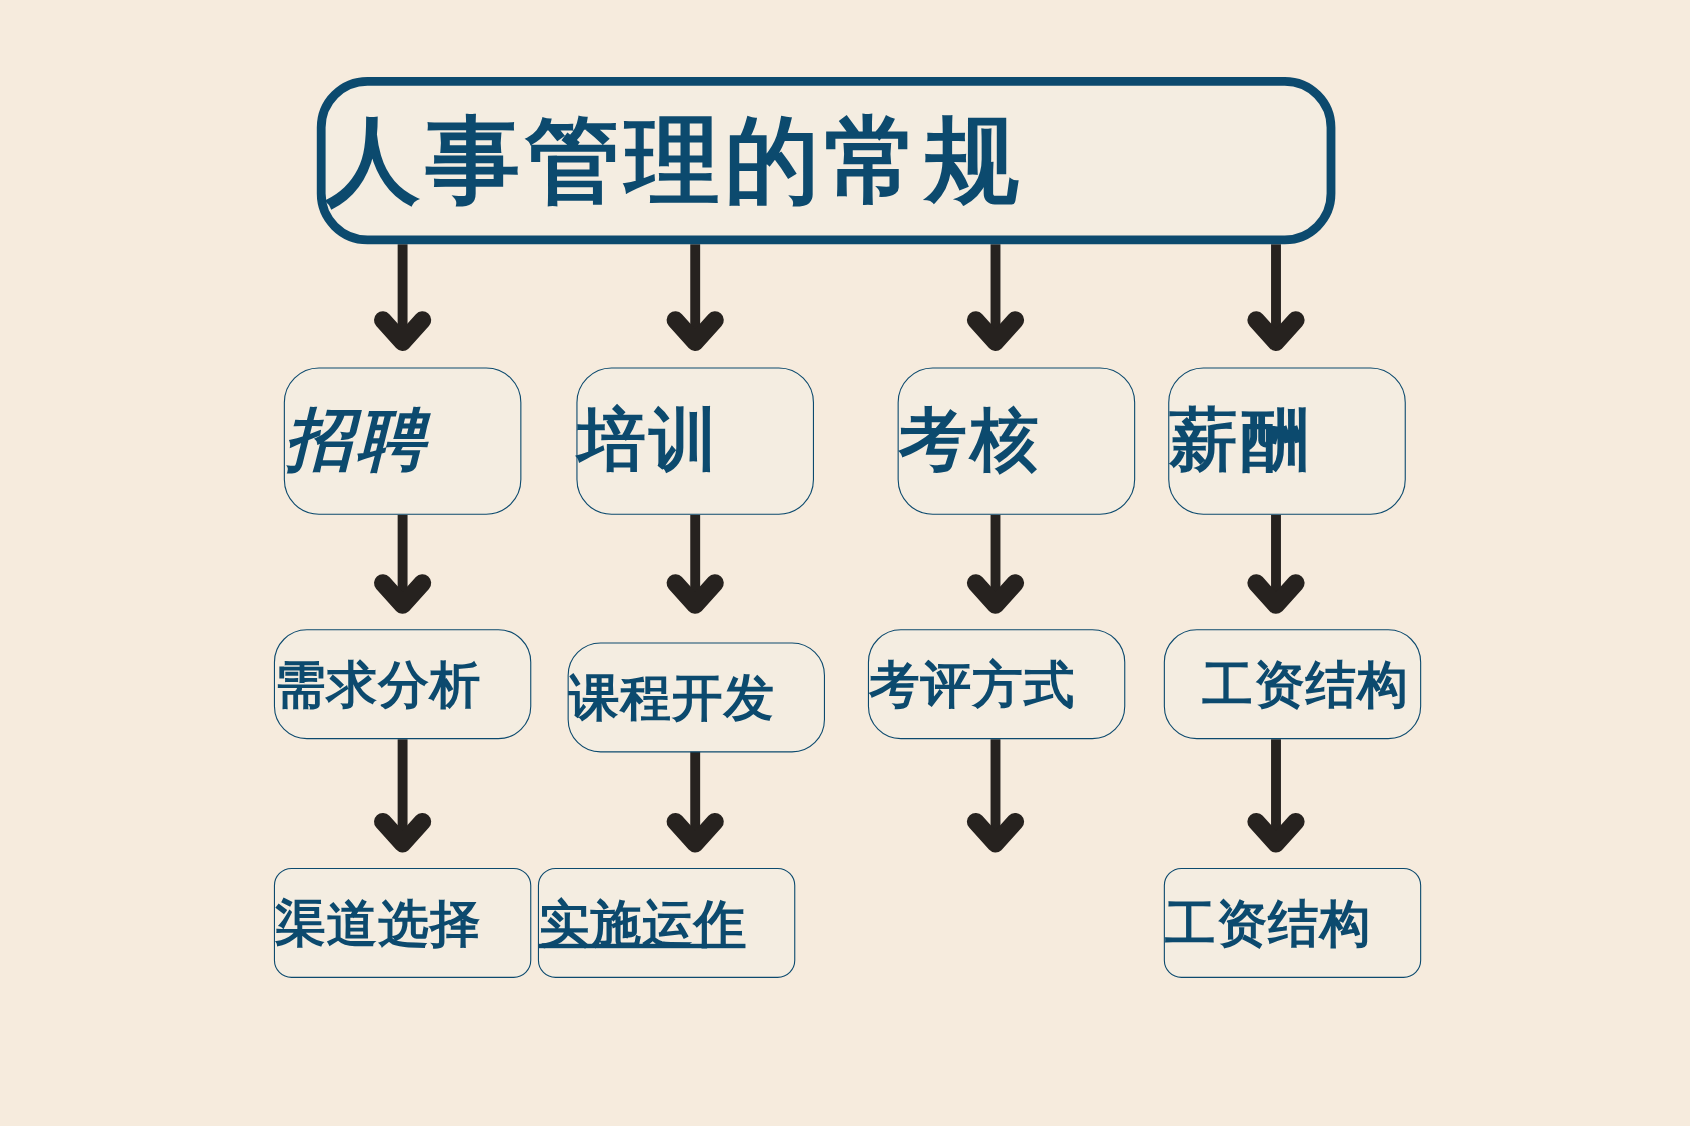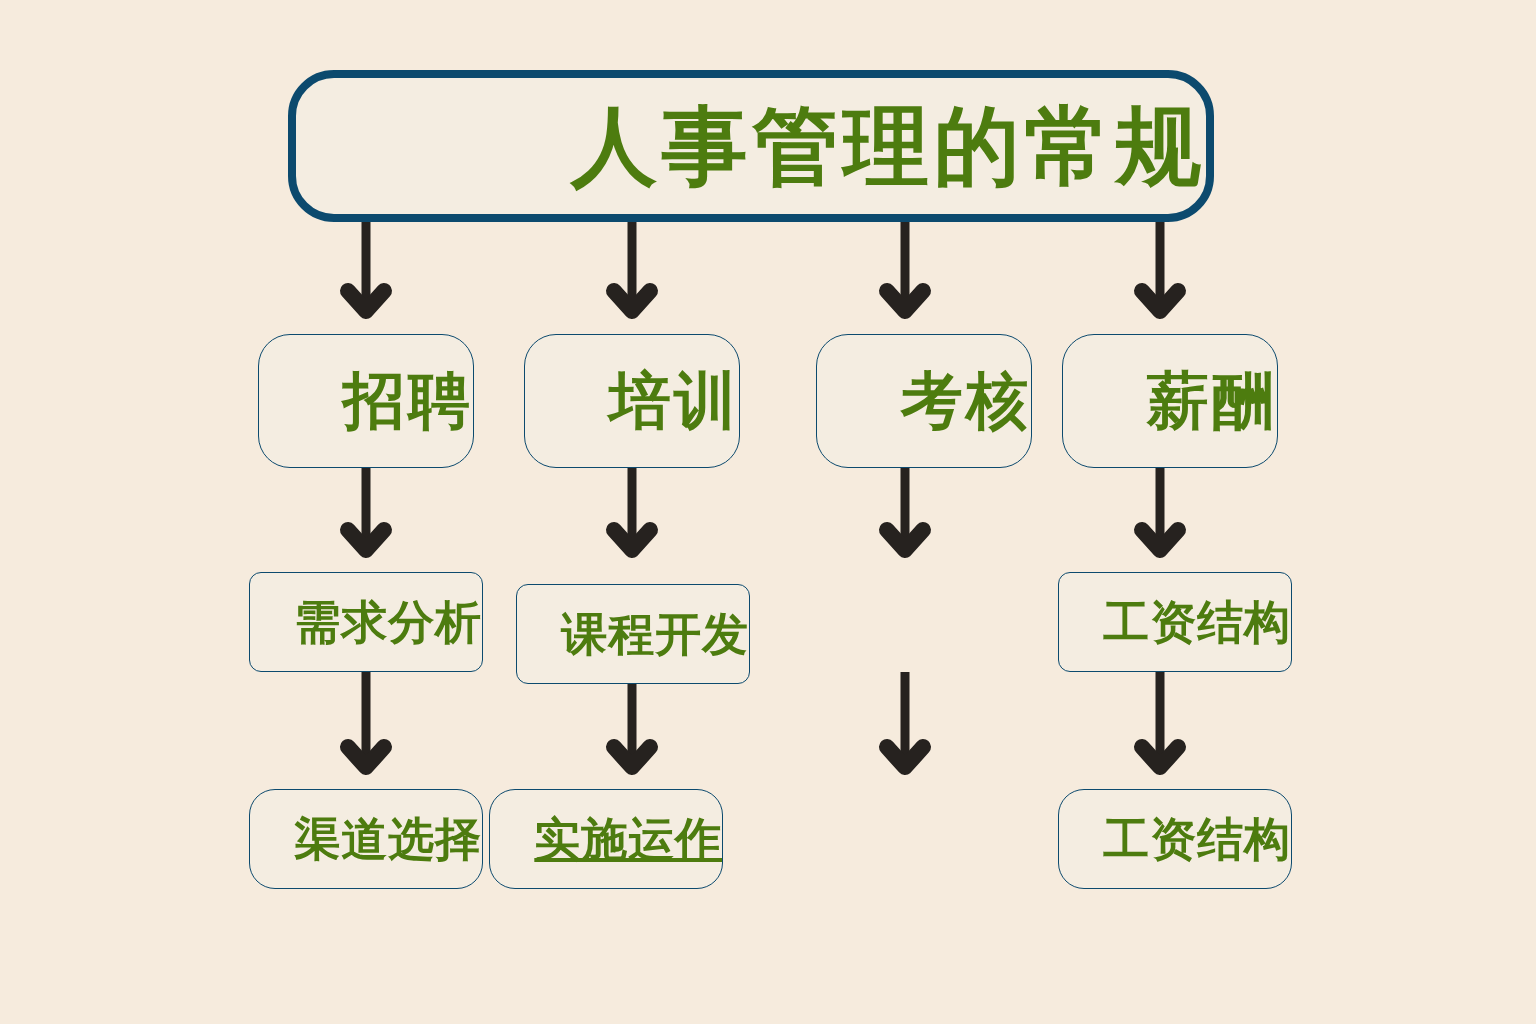--- a/index.html
+++ b/index.html
@@ -29,23 +29,23 @@
     pointer-events: none;
   }
 
   .node {
     position: absolute;
     box-sizing: border-box;
     background: #F4EDE1;
     border: 1px solid #0c4a6e;
     display: flex;
     align-items: center;
-    justify-content: flex-end;
+    justify-content: flex-start;
     text-align: center;
-    color: #4d7c0f;
+    color: #0c4a6e;
     letter-spacing: 0.04em;
     line-height: 1;
     white-space: nowrap;
   }
 
   .node-title {
     left: 288px;
     top: 70px;
     width: 926px;
     height: 152px;
@@ -58,44 +58,44 @@
 
   .node-l1 {
     top: 334px;
     width: 216px;
     height: 134px;
     border-radius: 32px;
     font-size: 62px;
     font-weight: 700;
     letter-spacing: 0.05em;
   }
-  .node-l1.c0 { left: 258px; }
+  .node-l1.c0 { left: 258px; font-style: italic; }
   .node-l1.c1 { left: 524px; }
   .node-l1.c2 { left: 792px; margin-left: 24px; }
   .node-l1.c3 { left: 1062px; }
 
   .node-l2 {
     top: 572px;
     width: 234px;
     height: 100px;
-    border-radius: 12px;
+    border-radius: 30px;
     font-size: 46px;
     font-weight: 700;
     letter-spacing: 0.02em;
   }
   .node-l2.c0 { left: 249px; }
   .node-l2.c1 { left: 516px; margin-top: 12px; }
   .node-l2.c2 { left: 789px; }
   .node-l2.c3 { left: 1058px; padding-left: 34px; }
 
   .node-l3 {
     top: 789px;
     width: 234px;
     height: 100px;
-    border-radius: 26px;
+    border-radius: 16px;
     font-size: 46px;
     font-weight: 700;
     letter-spacing: 0.02em;
   }
   .node-l3.c0 { left: 249px; }
   .node-l3.c1 { left: 489px; text-decoration: underline; }
   .node-l3.c2 { left: 789px; }
   .node-l3.c3 { left: 1058px; }
 
   .node-label {
@@ -160,20 +160,23 @@
   <div class="node node-l1 c3">
     <span class="node-label">薪酬</span>
   </div>
 
   <div class="node node-l2 c0">
     <span class="node-label">需求分析</span>
   </div>
   <div class="node node-l2 c1">
     <span class="node-label">课程开发</span>
   </div>
+  <div class="node node-l2 c2">
+    <span class="node-label">考评方式</span>
+  </div>
   <div class="node node-l2 c3">
     <span class="node-label">工资结构</span>
   </div>
 
   <div class="node node-l3 c0">
     <span class="node-label">渠道选择</span>
   </div>
   <div class="node node-l3 c1">
     <span class="node-label">实施运作</span>
   </div>

